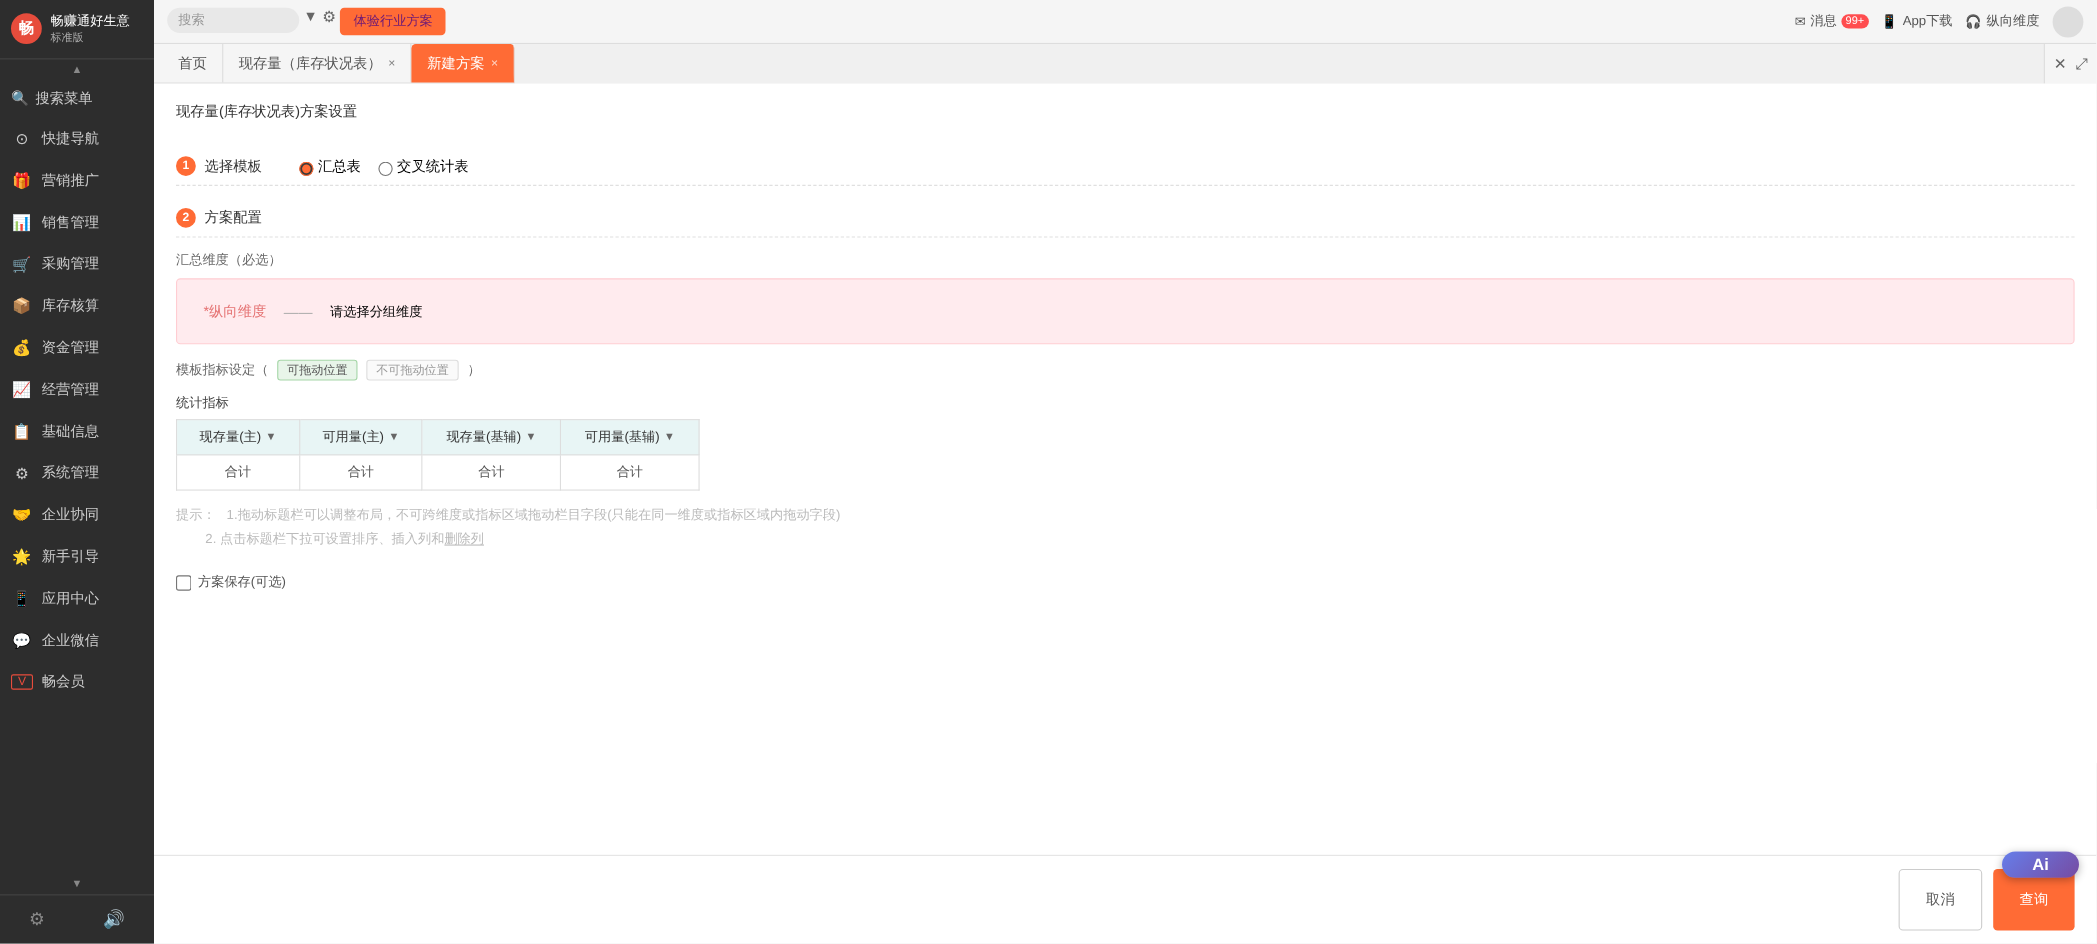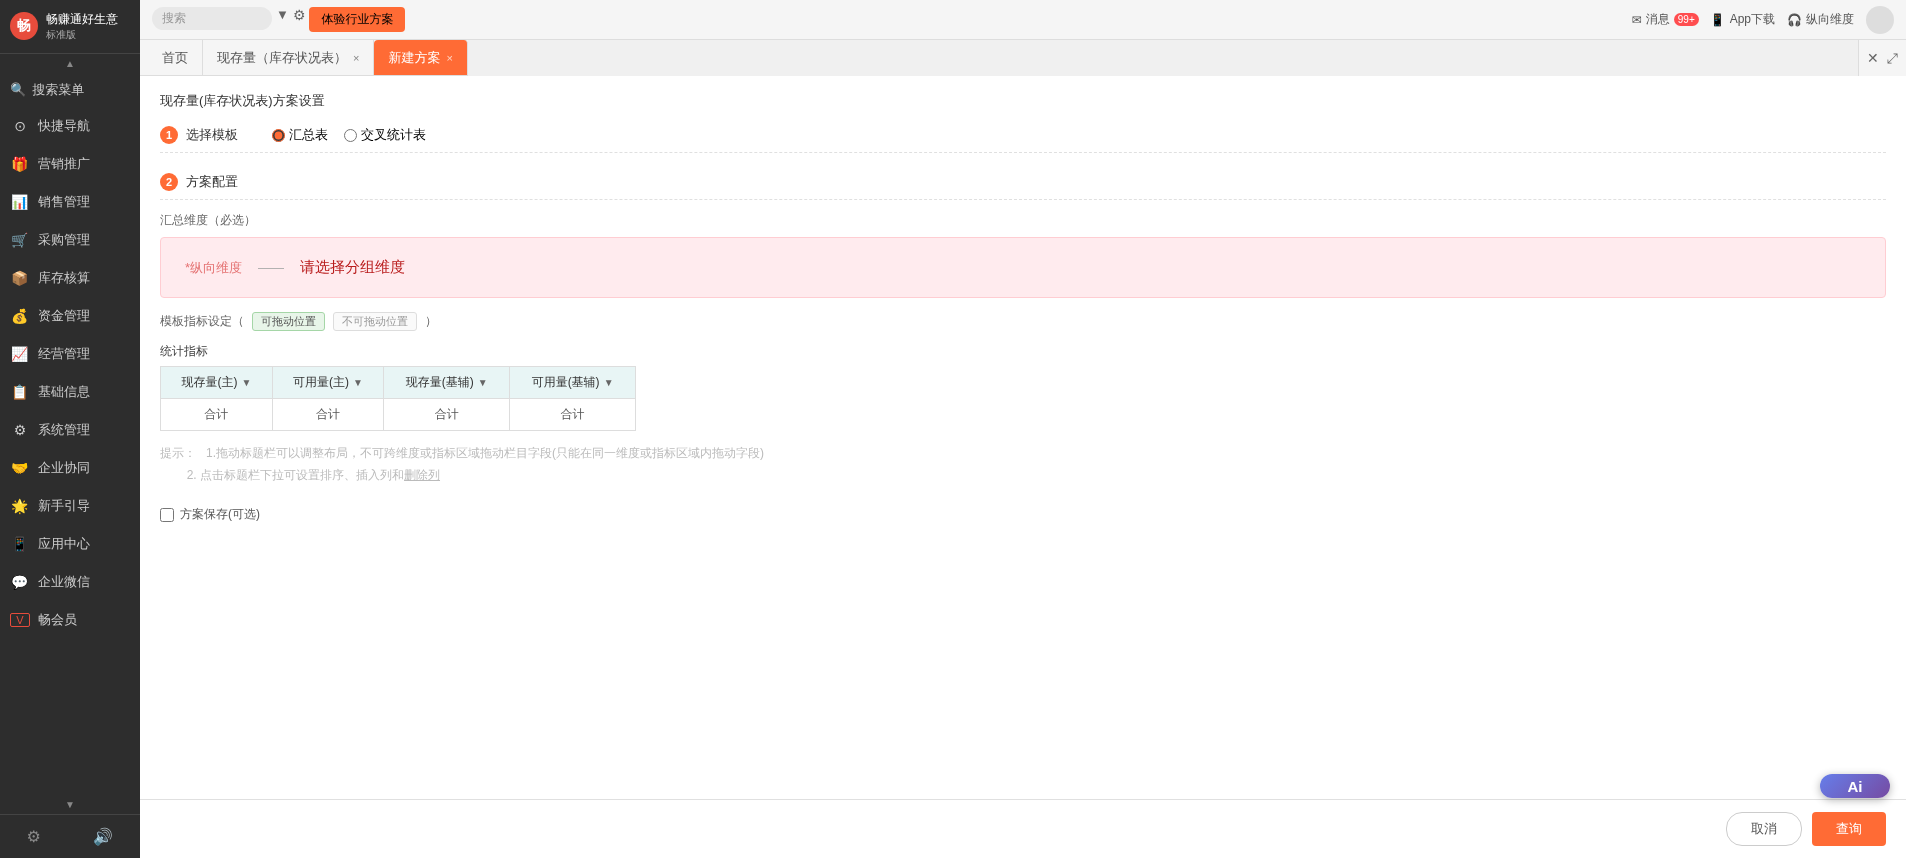--- a/index.html
+++ b/index.html
@@ -74,21 +74,21 @@
       gap: 10px;
     }
     .topbar-left { display: flex; align-items: flex-start; gap: 4px; flex: 1; }
     .topbar-search-box {
       background: #e8e8e8; border-radius: 12px; padding: 3px 10px;
       color: #999; font-size: 12px; width: 120px;
     }
     .topbar-dropdown { color: #666; cursor: pointer; }
     .topbar-gear { color: #666; cursor: pointer; font-size: 14px; }
     .topbar-industry-btn {
-      background: #ff6b35; color: #000000; border: none; border-radius: 4px;
+      background: #ff6b35; color: #701a75; border: none; border-radius: 4px;
       padding: 4px 12px; font-size: 12px; cursor: pointer;
     }
     .topbar-right { display: flex; align-items: center; gap: 12px; }
     .topbar-icon-btn { display: flex; align-items: center; gap: 4px; color: #555; font-size: 12px; cursor: pointer; }
     .badge {
       background: #ff4d4f; color: white; border-radius: 8px;
       font-size: 10px; padding: 1px 4px; min-width: 16px; text-align: center;
     }
     .topbar-avatar {
       width: 28px; height: 28px; border-radius: 50%; background: #ddd;
@@ -115,53 +115,53 @@
     
     .content {
       flex: 1;
       background: white;
       overflow-y: auto;
       padding: 16px 20px;
       position: relative;
     }
 
     .page-title {
-      font-size: 13px; color: #333; margin-bottom: 16px; font-weight: normal;
+      font-size: 13px; color: #333; margin-bottom: 32px; font-weight: normal;
     }
 
     
     .step-section { margin-bottom: 20px; }
     .step-header {
       display: flex; align-items: center; gap: 8px; margin-bottom: 12px;
       padding-bottom: 8px; border-bottom: 1px dashed #e0e0e0;
     }
     .step-number {
       background: #ff6b35; color: white; border-radius: 50%;
       width: 18px; height: 18px; display: flex; align-items: center;
       justify-content: center; font-size: 11px; font-weight: bold; flex-shrink: 0;
     }
     .step-title { font-size: 13px; color: #333; font-weight: 500; }
 
     .template-options { display: flex; align-items: center; gap: 16px; margin-left: 26px; }
-    .radio-option { display: flex; align-items: center; gap: 4px; cursor: pointer; }
+    .radio-option { display: flex; align-items: flex-end; gap: 4px; cursor: pointer; }
     .radio-option input[type="radio"] { accent-color: #ff6b35; }
 
     
     .section-label { font-size: 12px; color: #666; margin-bottom: 8px; }
     .dimension-area {
       background: #ffebee;
       border: 1px solid #ffcdd2;
       border-radius: 4px;
       padding: 20px 24px;
       margin-bottom: 14px;
     }
     .dimension-row { display: flex; align-items: center; gap: 16px; }
     .dimension-label { color: #e57373; font-size: 13px; }
     .dimension-dash { color: #aaa; }
-    .dimension-placeholder { color: #b91c1c; font-size: 15px; }
+    .dimension-placeholder { color: #000000; font-size: 12px; }
 
     
     .indicator-settings { margin-bottom: 12px; }
     .indicator-label { font-size: 12px; color: #666; display: flex; align-items: center; gap: 8px; margin-bottom: 0; }
     .drag-badge {
       background: #e8f5e9; border: 1px solid #a5d6a7; color: #555;
       padding: 1px 8px; border-radius: 3px; font-size: 11px;
     }
     .no-drag-badge {
       background: #fafafa; border: 1px solid #ddd; color: #999;
@@ -196,21 +196,21 @@
     .footer-bar {
       background: white;
       border-top: 1px solid #e0e0e0;
       padding: 12px 20px;
       display: flex;
       justify-content: flex-end;
       gap: 10px;
     }
     .btn-cancel {
       background: white; border: 1px solid #ccc; color: #555;
-      padding: 7px 24px; border-radius: 16px; cursor: pointer; font-size: 13px;
+      padding: 18px 24px; border-radius: 4px; cursor: pointer; font-size: 13px;
     }
     .btn-query {
       background: #ff6b35; border: none; color: white;
       padding: 7px 24px; border-radius: 4px; cursor: pointer; font-size: 13px;
     }
 
     .tabs-wrapper { position: relative; display: flex; align-items: center; }
 
     
     .ai-float {

